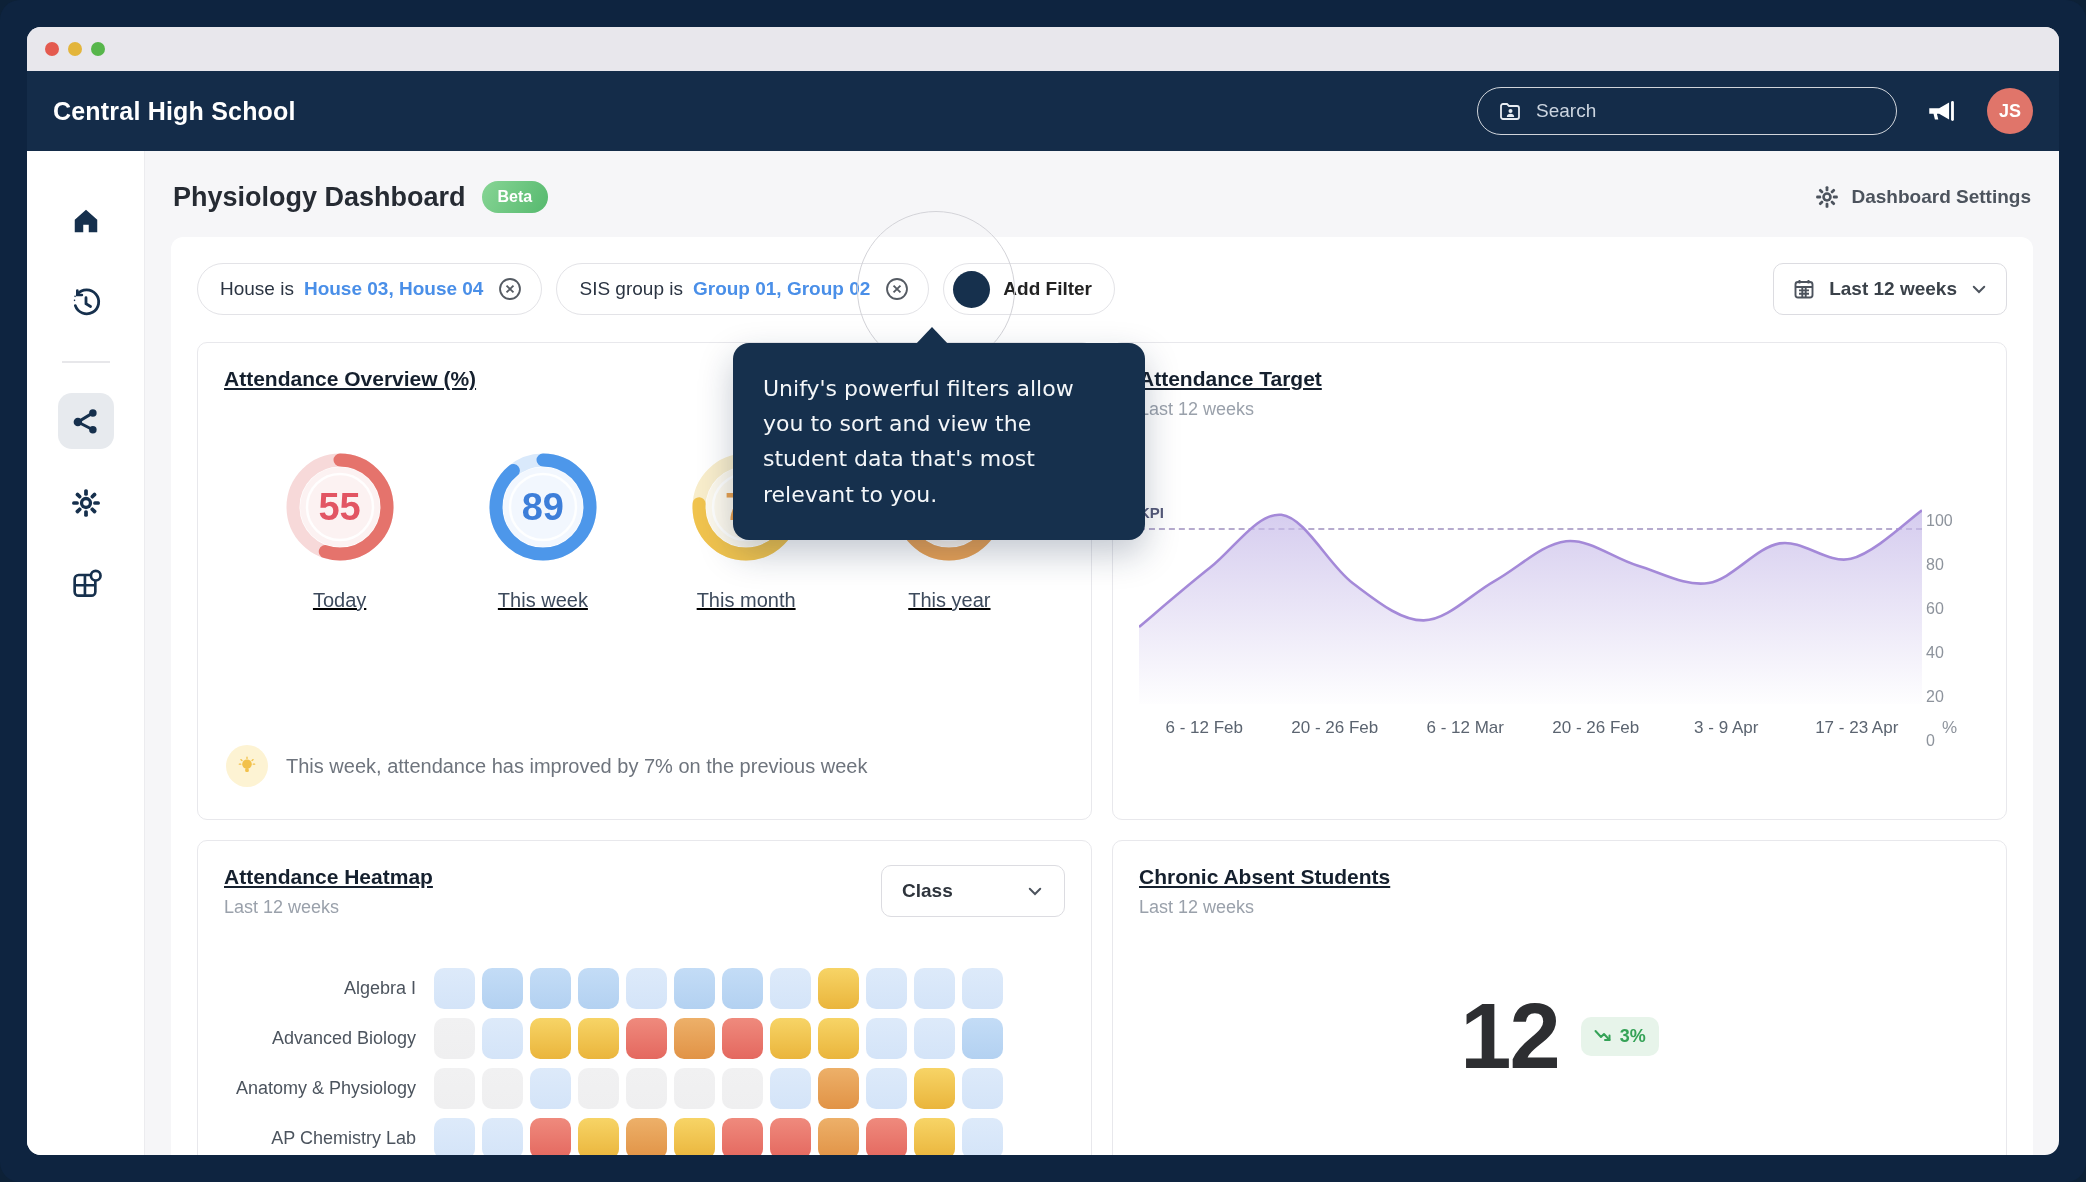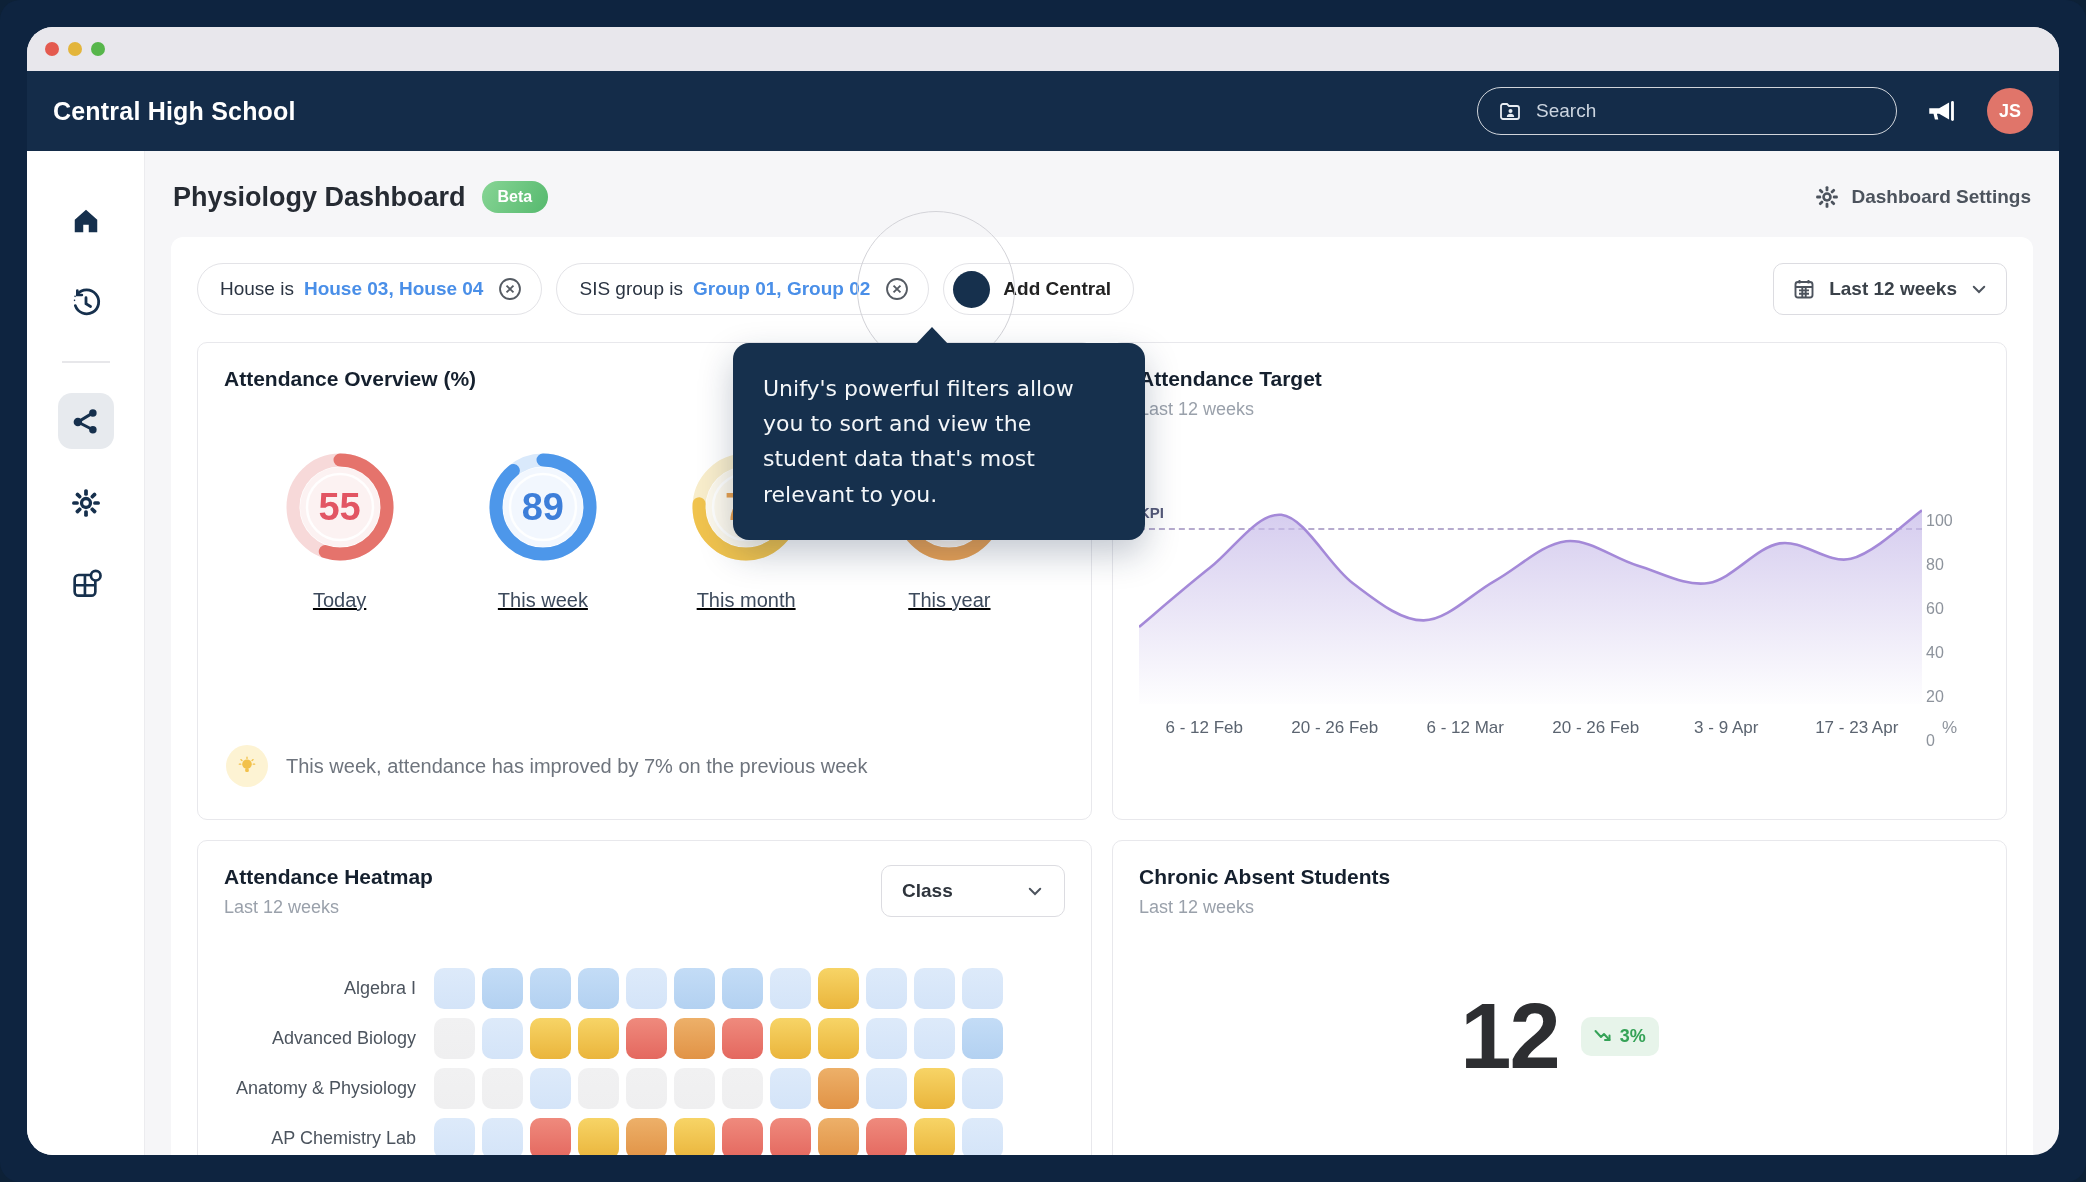--- a/index.html
+++ b/index.html
@@ -1,18 +1,18 @@
 <!DOCTYPE html>
 <html><head>
 <meta charset="utf-8">
 <style>
   * { margin:0; padding:0; box-sizing:border-box; }
   body { font-family:"Liberation Sans", sans-serif; background:#0d2137; }
   .frame { position:relative; width:2086px; height:1182px; background:#0e2440; border-radius:20px; overflow:hidden; }
-  .window { position:absolute; inset:27px; border-radius:26px; overflow:hidden; background:#f6f6f8; display:flex; flex-direction:column; }
+  .window { position:absolute; inset:27px; border-radius:14px; overflow:hidden; background:#f6f6f8; display:flex; flex-direction:column; }
 
   
   .chrome { height:44px; background:#e8e7ec; display:flex; align-items:center; padding-left:18px; gap:9px; flex:none; }
   .tl { width:14px; height:14px; border-radius:50%; }
   .tl.r { background:#e45a4f; } .tl.y { background:#e3b53b; } .tl.g { background:#57b64b; }
 
   
   .navbar { height:80px; background:#142c49; display:flex; align-items:center; padding:0 26px; flex:none; color:#fff; }
   .school { font-size:25px; font-weight:700; letter-spacing:.2px; }
   .nav-right { margin-left:auto; display:flex; align-items:center; gap:28px; }
@@ -48,21 +48,21 @@
   .daterange { margin-left:auto; height:52px; border:1px solid #dcdce1; border-radius:10px; background:#fff; display:flex; align-items:center; gap:13px; padding:0 18px; font-size:19px; font-weight:700; color:#3a4149; cursor:pointer; }
 
   
   .coach { position:absolute; left:562px; top:106px; width:412px; background:#16304d; color:#f3f6f9; border-radius:16px; padding:28px 30px; font-family:"DejaVu Sans",sans-serif; font-size:22px; line-height:1.6; z-index:10; box-shadow:0 14px 34px rgba(20,40,70,.25); }
   .coach:before { content:""; position:absolute; top:-16px; left:182px; width:0; height:0; border-left:17px solid transparent; border-right:17px solid transparent; border-bottom:18px solid #16304d; }
 
   
   .cards { display:grid; grid-template-columns:1fr 1fr; gap:20px; margin-top:27px; position:relative; z-index:1; }
   .card { background:#fff; border:1px solid #e8e8ec; border-radius:10px; padding:24px 26px; display:flex; flex-direction:column; }
   .card.h1 { height:478px; } .card.h2 { height:610px; }
-  .card-title { font-size:21px; font-weight:700; color:#15202e; }
+  .card-title { font-size:21px; font-weight:700; color:#15202e;text-decoration:underline; }
   .card-sub { font-size:18px; color:#9aa1ab; margin-top:8px; }
 
   
   .donut-row { display:flex; justify-content:space-around; padding:0 14px; margin-top:52px;text-decoration:underline; }
   .donut { display:flex; flex-direction:column; align-items:center; gap:18px; }
   .ringwrap { position:relative; width:128px; height:128px; }
   .ringwrap .num { position:absolute; inset:0; display:flex; align-items:center; justify-content:center; font-size:38px; font-weight:700; }
   .donut .dlabel { font-size:20px; color:#3d4a5c; }
   .insight { margin-top:auto; display:flex; align-items:center; gap:18px; padding:4px 2px 8px; }
   .bulb { width:42px; height:42px; border-radius:50%; background:#fdf3d3; display:flex; align-items:center; justify-content:center; flex:none; }
@@ -239,21 +239,21 @@
               <span class="val">Group 01, Group 02</span>
               <span class="x">
                   <svg class="ic" width="26" height="26" viewBox="0 0 24 24" fill="none" stroke="#555b63" stroke-width="1.7">
                     <circle cx="12" cy="12" r="9.2"></circle>
                     <path d="M8.8 8.8 L15.2 15.2 M15.2 8.8 L8.8 15.2"></path>
                   </svg>
                 </span>
             </div>
             <div class="addfilter">
               <span class="dot"></span>
-              <span>Add Central</span>
+              <span>Add Filter</span>
             </div>
             <div class="daterange">
               <span>
                   <svg class="ic" width="24" height="24" viewBox="0 0 24 24" fill="none" stroke="#4c535d" stroke-width="1.9">
                     <rect x="3.5" y="5" width="17" height="15.5" rx="2.5"></rect>
                     <path d="M3.5 10 H20.5 M7.5 3 v3.6 M16.5 3 v3.6 M7 13.4 H17 M7 16.8 H17 M10.3 10 V20 M13.7 10 V20"></path>
                   </svg>
                 </span>
               <span>Last 12 weeks</span>
               <span>

